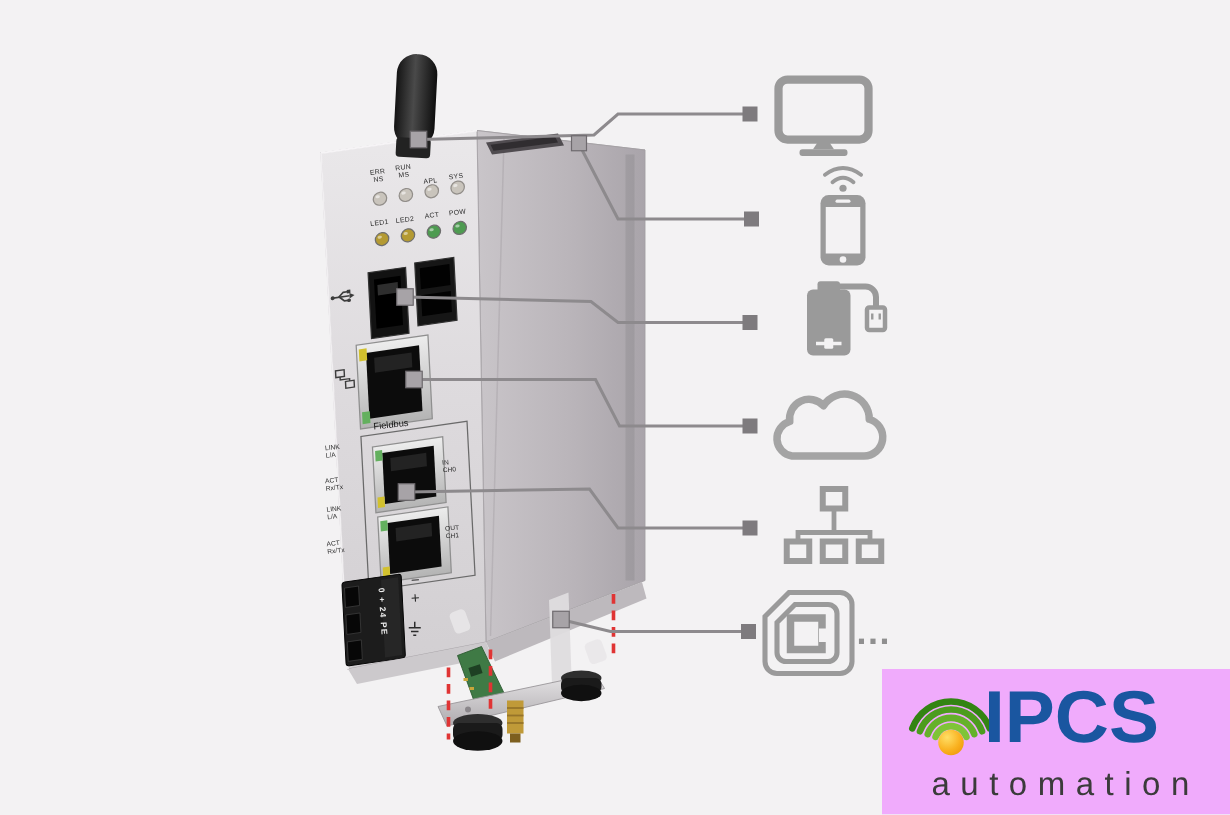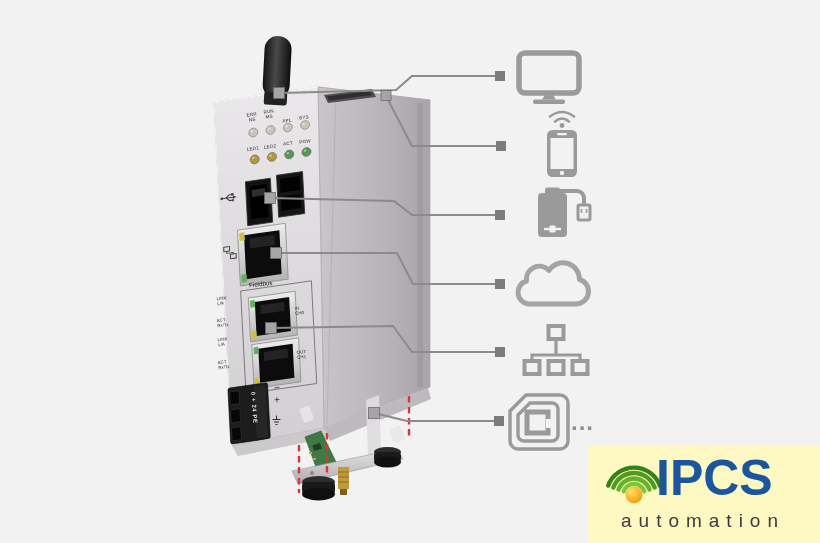--- a/index.html
+++ b/index.html
@@ -16,24 +16,24 @@
   .fr{position:absolute;font-size:4.4px;line-height:4.9px;color:#2b2b2b;width:20px;text-align:left;
       white-space:pre-line;transform:rotate(-5deg);}
   .pw{position:absolute;font-size:10px;line-height:10px;color:#2a2a2a;transform:rotate(-4deg);}
   .vterm{position:absolute;left:247px;top:392px;height:50px;width:11px;writing-mode:vertical-rl;
       font-size:5.6px;font-weight:700;color:#ededed;letter-spacing:.8px;transform:rotate(-4deg);}
   .gnd{position:absolute;left:271px;top:412px;}
   
   .icon{position:absolute;}
   .dots{position:absolute;left:571px;top:408px;font-size:24px;font-weight:700;color:#8f8f8f;letter-spacing:1px;}
   
-  .logo{position:absolute;left:588px;top:446px;width:232px;height:97px;background:#fef9c3;text-align:center;}
+  .logo{position:absolute;left:588px;top:446px;width:232px;height:97px;background:#f0abfc;text-align:center;}
   .logo .brand{position:absolute;left:68px;top:4px;font-size:50px;line-height:56px;font-weight:800;
       color:#1a56a0;letter-spacing:0px;transform:scaleY(.98);}
-  .logo .sub{position:absolute;left:33px;top:64px;font-size:19px;color:#3b3b3b;letter-spacing:7px;font-weight:500;}
+  .logo .sub{position:absolute;left:33px;top:64px;font-size:22px;color:#3b3b3b;letter-spacing:7px;font-weight:500;}
   .logo svg{position:absolute;left:0;top:0;}
 </style>
 </head>
 <body>
 
 <div class="stage">
 
 <svg class="base" width="820" height="543" viewBox="0 0 820 543">
   <defs>
     <linearGradient id="gTop" x1="0" y1="0" x2="0" y2="1">

